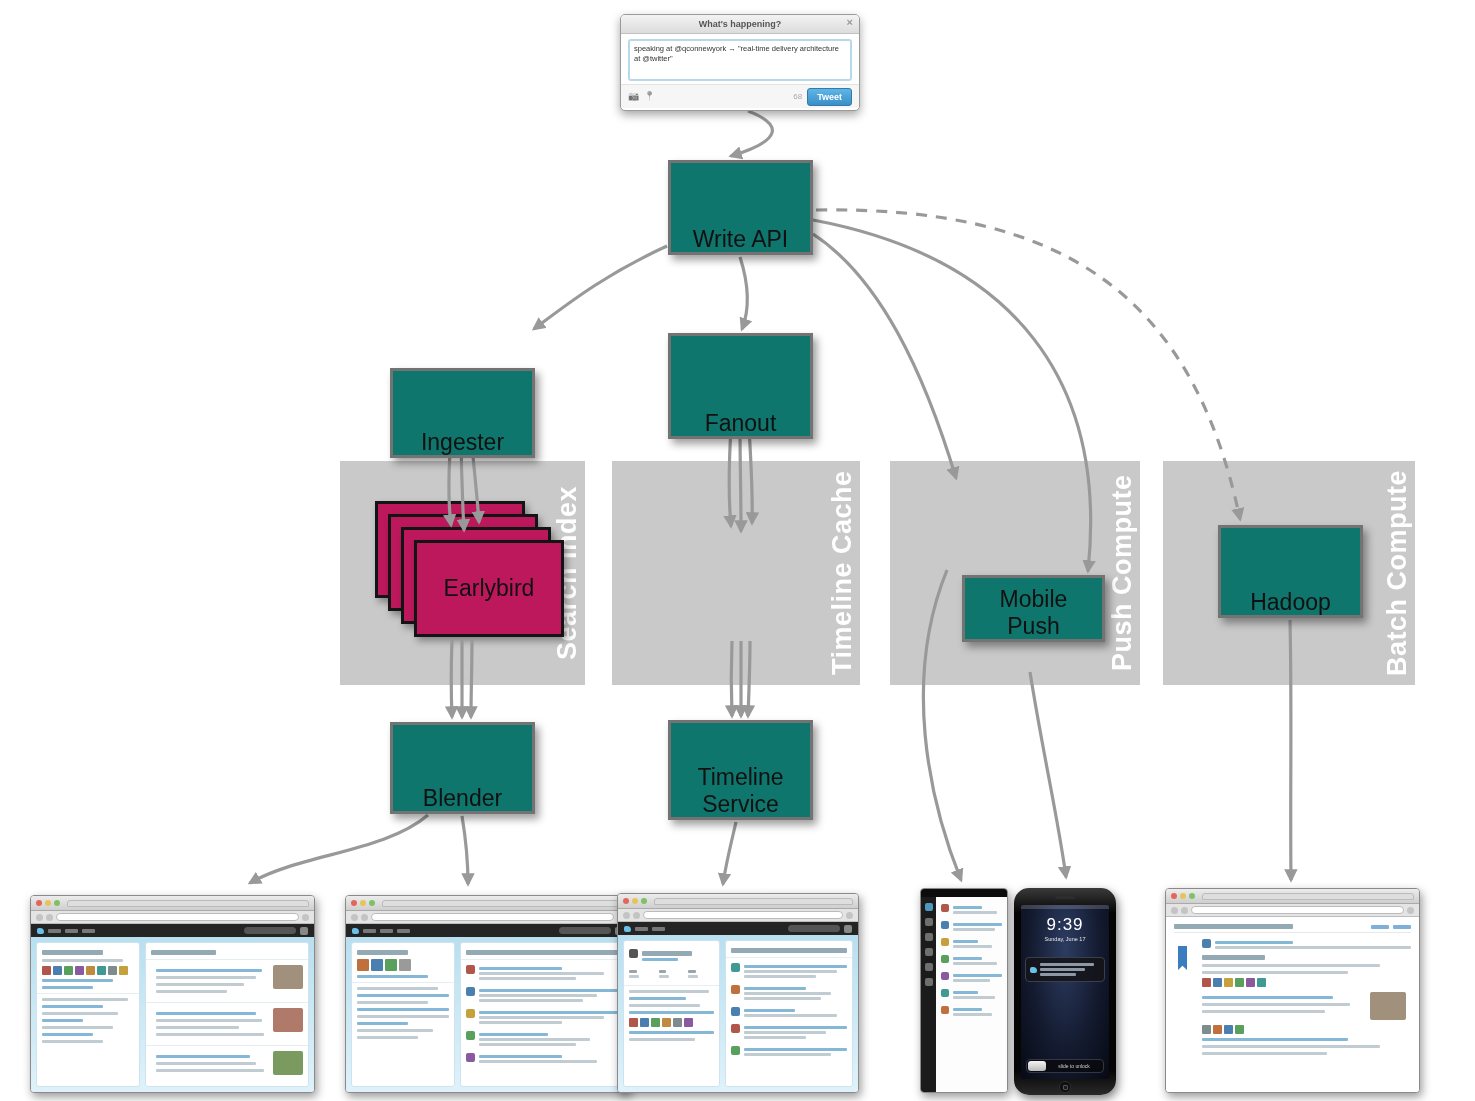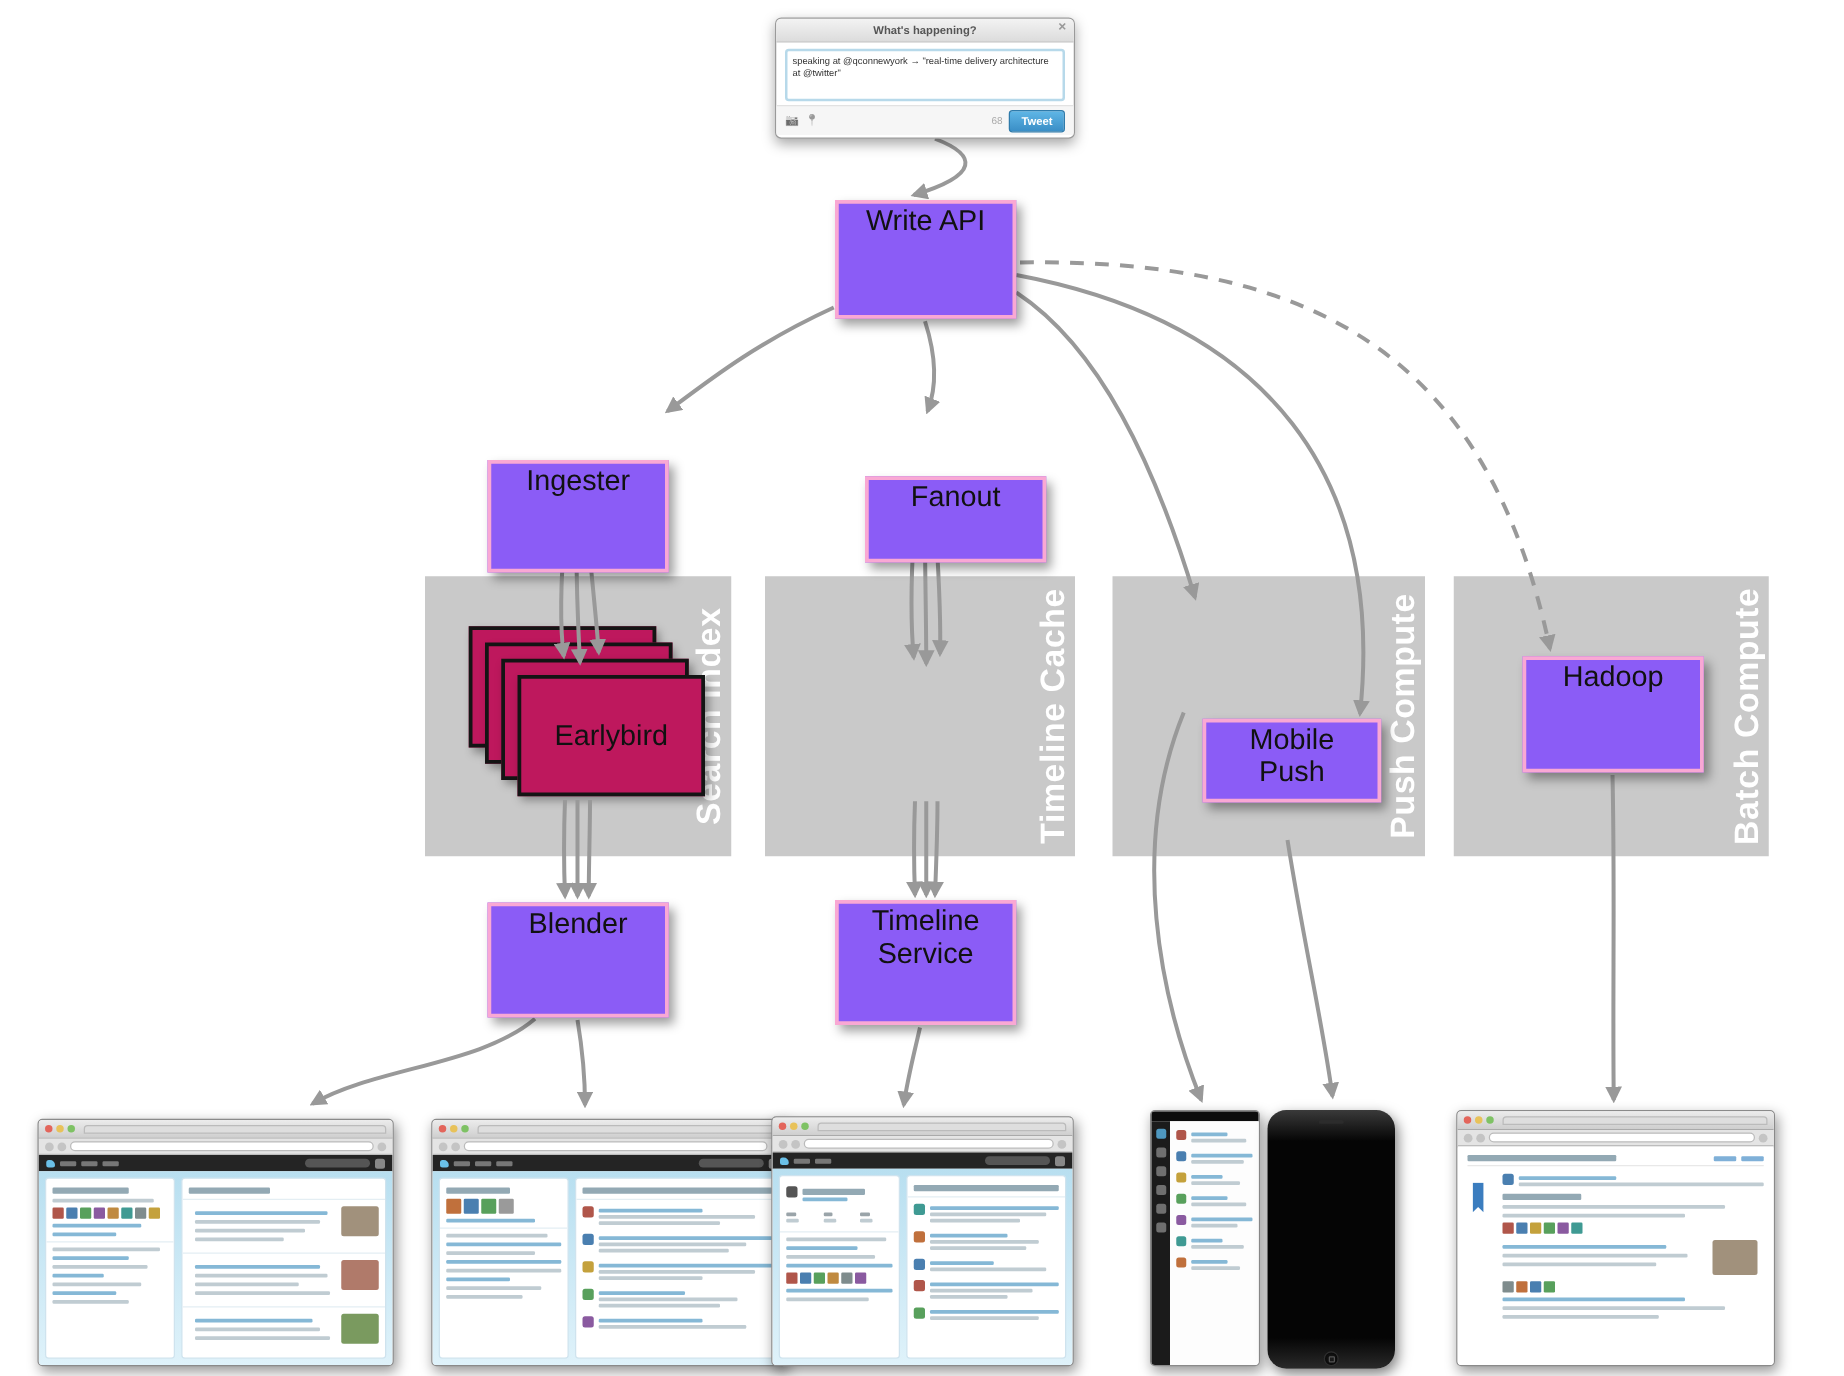--- a/index.html
+++ b/index.html
@@ -9,22 +9,22 @@
   body{background:#fff; font-family:"Liberation Sans","DejaVu Sans",sans-serif;}
   #canvas{position:relative; width:1475px; height:1101px; background:#fff; overflow:hidden;}
 
   
   .zone{position:absolute; background:var(--zone); z-index:1;}
   .zone-label{position:absolute; top:0; bottom:0; right:2px; display:flex; justify-content:center;
     writing-mode:vertical-rl; transform:rotate(180deg); color:#fff; font-weight:bold;
     font-size:27px; letter-spacing:.5px; white-space:nowrap;}
 
   
-  .node{position:absolute; background:#8b5cf6; border:3px solid #f9a8d4;
-    box-shadow:4px 5px 8px rgba(0,0,0,.38); display:flex; align-items:flex-start; justify-content:center;
+  .node{position:absolute; background:#0f766e; border:3px solid #737373;
+    box-shadow:4px 5px 8px rgba(0,0,0,.38); display:flex; align-items:flex-end; justify-content:center;
     text-align:center; font-size:23px; color:#111; z-index:10; line-height:1.15;}
 
   .stack{position:absolute; z-index:5;}
   .stack .layer{position:absolute; background:#be185d; border:3px solid #141414;
     box-shadow:3px 4px 7px rgba(0,0,0,.35);}
   .stack .front{display:flex; align-items:center; justify-content:center; font-size:23px; color:#111; text-align:center;}
 
   
   #wires{position:absolute; left:0; top:0; z-index:8; pointer-events:none;}
   #wires path{fill:none; stroke:var(--arrow); stroke-width:3.2px;}
@@ -200,21 +200,21 @@
       <span class="tweet-btn">Tweet</span>
     </div>
   </div>
 
   <div class="node" style="left:668px;top:160px;width:145px;height:95px;">
     <span>Write API</span>
   </div>
   <div class="node" style="left:390px;top:332px;width:145px;height:90px;margin-top:36px;">
     <span>Ingester</span>
   </div>
-  <div class="node" style="left:692px;top:333px;width:145px;height:69px;margin-top:48px;">
+  <div class="node" style="left:668px;top:333px;width:145px;height:106px;">
     <span>Fanout</span>
   </div>
   <div class="node" style="left:962px;top:575px;width:143px;height:67px;">
     <span style="max-width:90px;">Mobile Push</span>
   </div>
   <div class="node" style="left:1218px;top:525px;width:145px;height:93px;">
     <span>Hadoop</span>
   </div>
   <div class="node" style="left:390px;top:722px;width:145px;height:92px;">
     <span>Blender</span>
@@ -556,20 +556,37 @@
               <div class="tl w80"></div>
             </div>
           </div>
       </div>
     </div>
   </div>
 
   <div class="iphone" style="left:1014px;top:888px;width:102px;height:207px;">
     <div class="iphone-body">
       <div class="speaker"></div>
+      <div class="screen">
+        <div class="ph-status"></div>
+        <div class="ph-time">9:39</div>
+        <div class="ph-date">Sunday, June 17</div>
+        <div class="notif">
+          <i class="bird"></i>
+          <div class="lines">
+              <div class="tl w90"></div>
+              <div class="tl w75"></div>
+              <div class="tl w60"></div>
+            </div>
+        </div>
+        <div class="slider">
+          <span class="knob"></span>
+          <span class="slide-label">slide to unlock</span>
+        </div>
+      </div>
       <div class="home">
           <span class="home-sq"></span>
         </div>
     </div>
   </div>
 
   <div class="shot" style="left:1165px;top:888px;width:255px;height:205px;">
     <div class="chrome">
         <i class="dot r"></i>
         <i class="dot y"></i>

